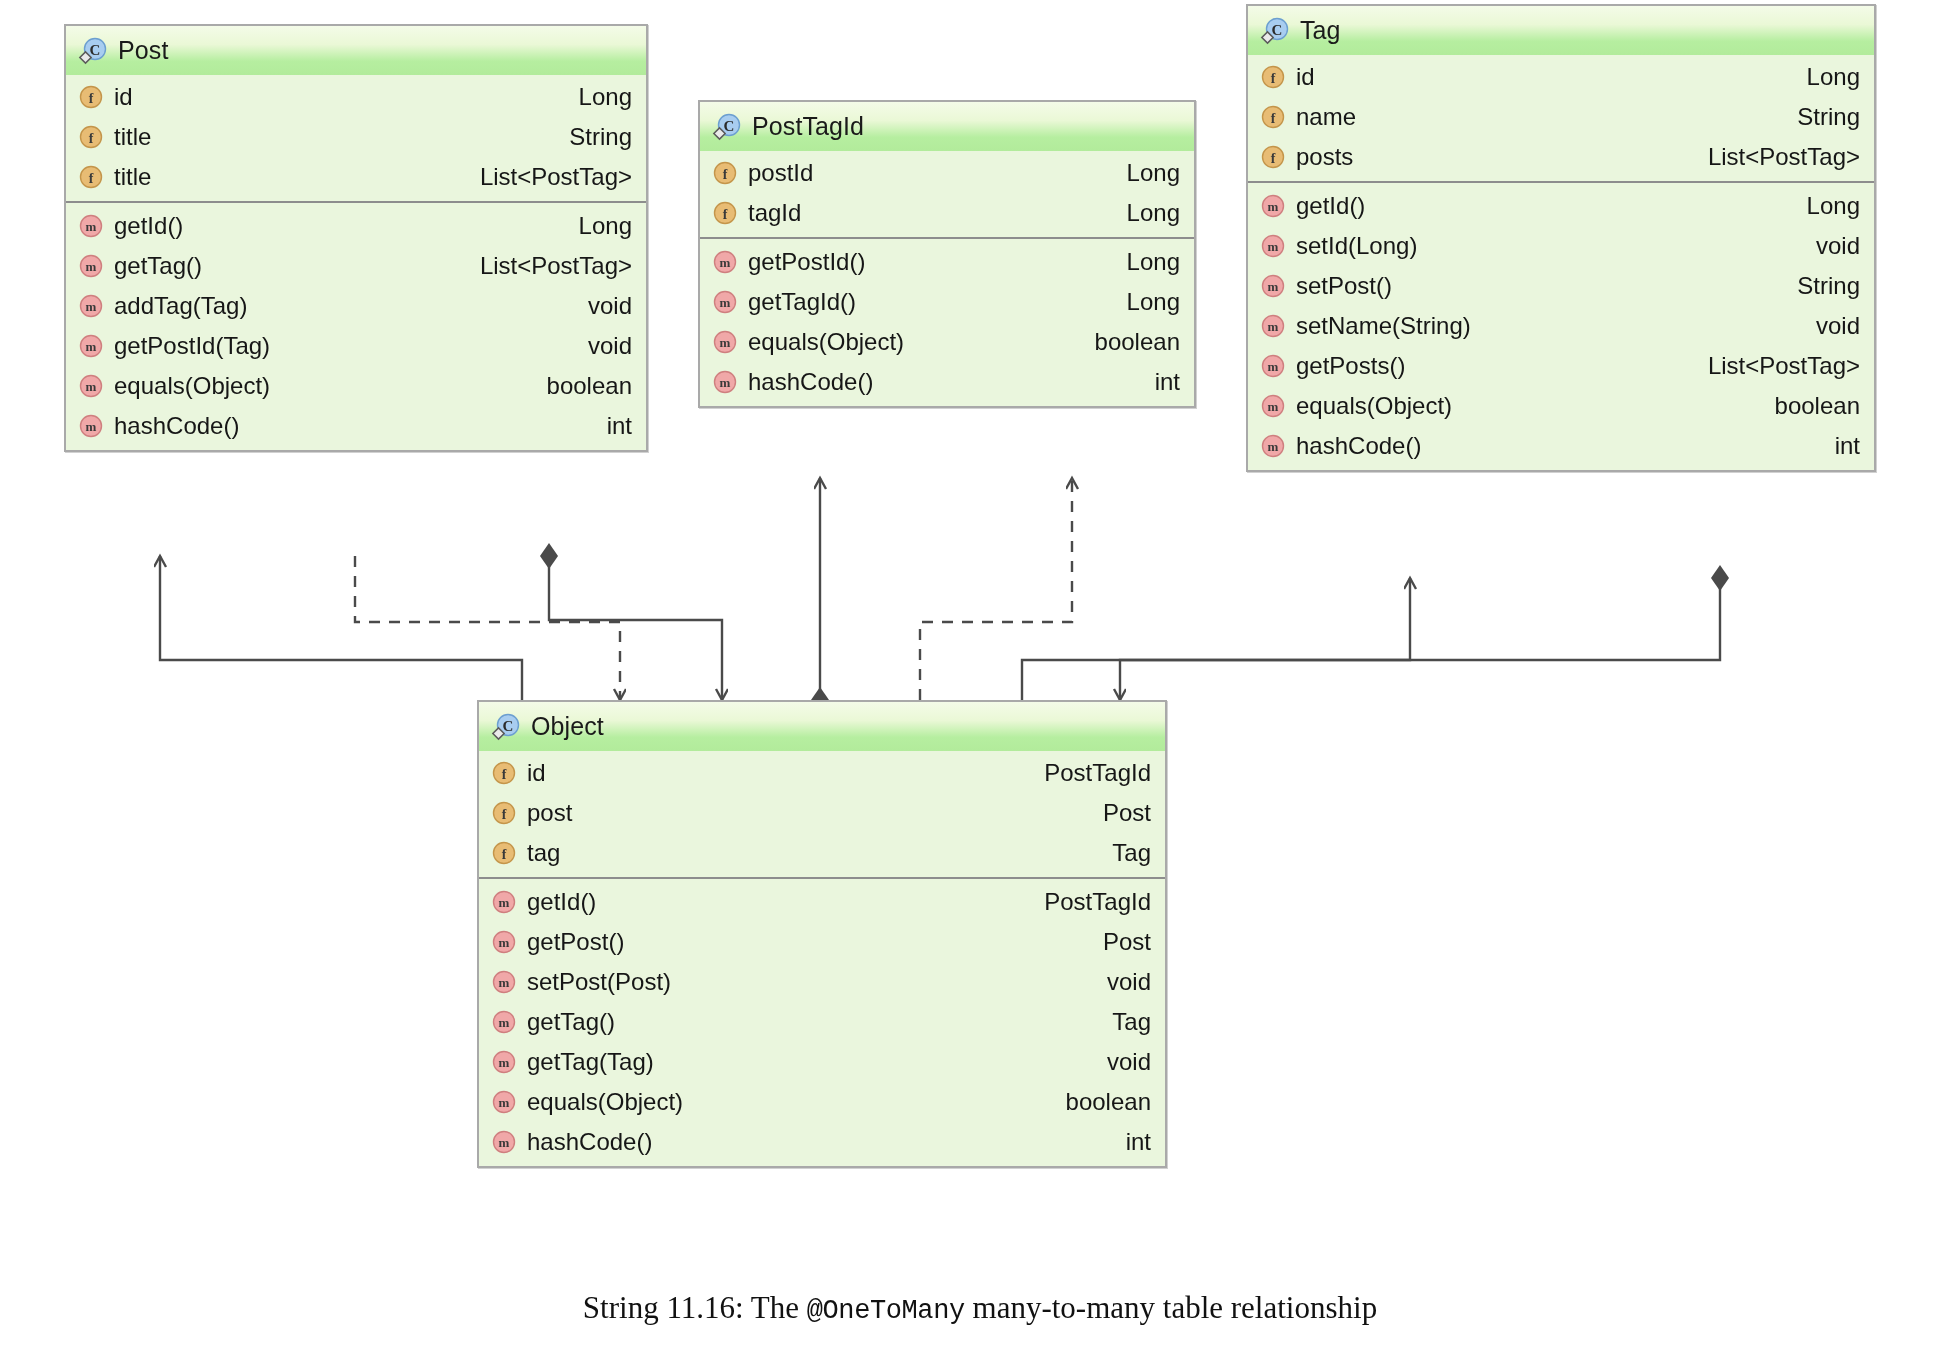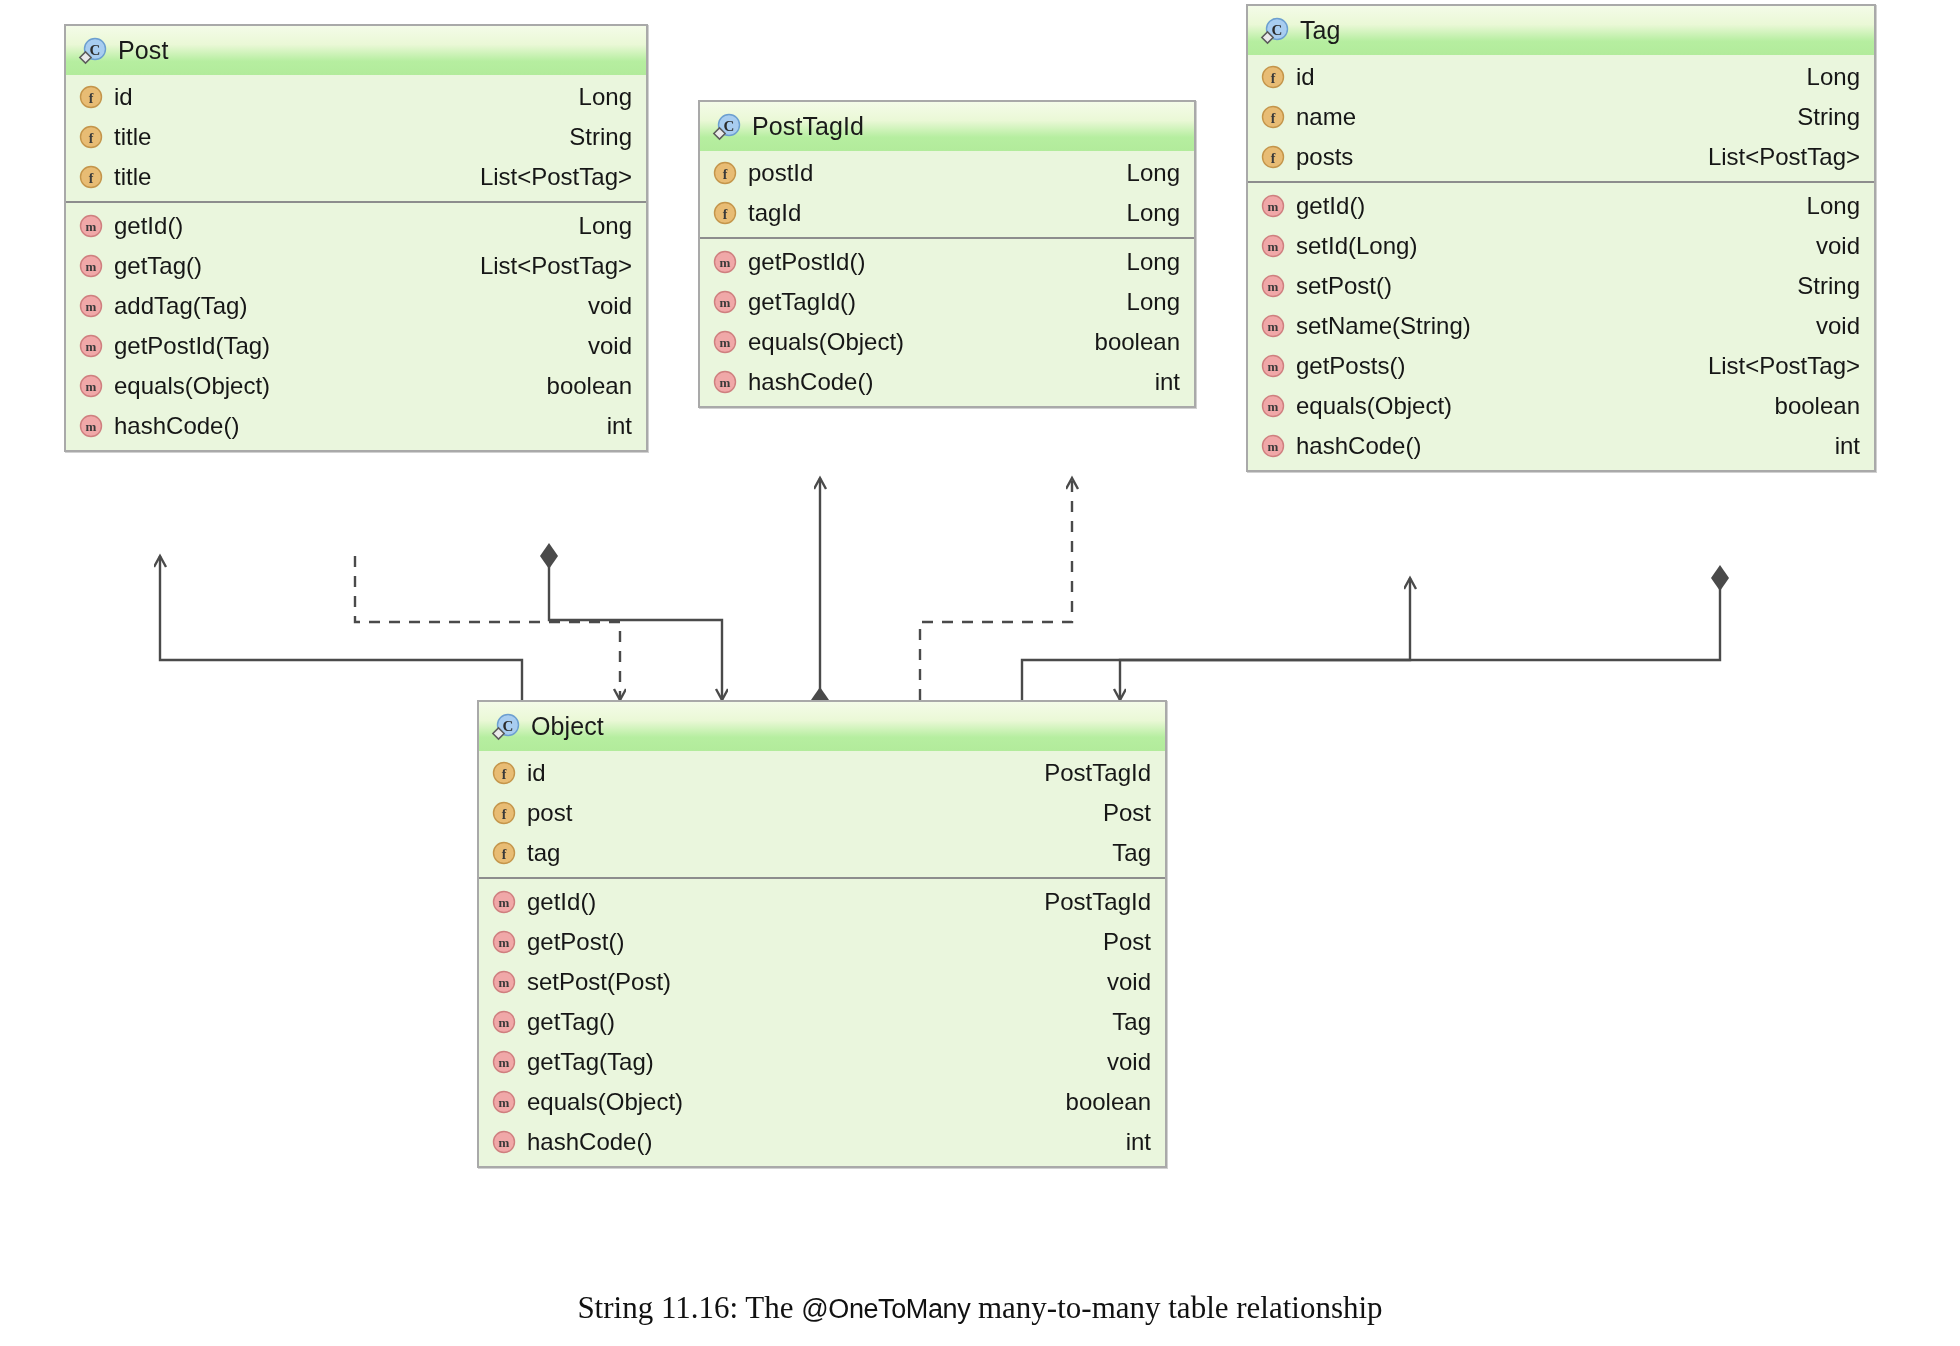--- a/index.html
+++ b/index.html
@@ -101,21 +101,21 @@
     right: 0;
     top: 1290px;
     text-align: center;
     z-index: 3;
     font-family: "Liberation Serif", serif;
     font-size: 31px;
     color: #111;
     white-space: nowrap;
   }
   #caption .mono {
-    font-family: Liberation Sans, sans-serif;
+    font-family: Liberation Mono, monospace;
     font-size: 27px;
     letter-spacing: -0.4px;
   }
 </style>
 </head>
 <body>
 
 <div id="canvas">
 
   <svg id="edge-layer" viewBox="0 0 1960 1346" width="1960" height="1346">

